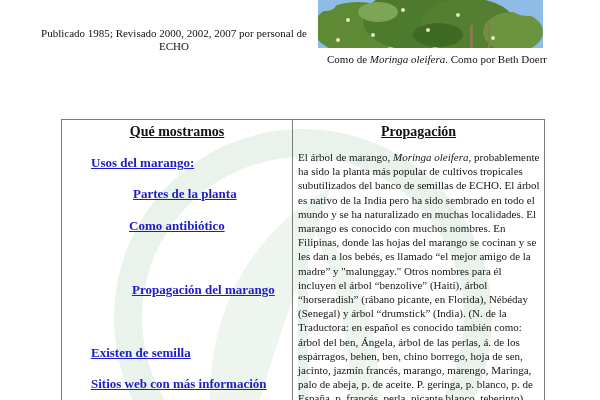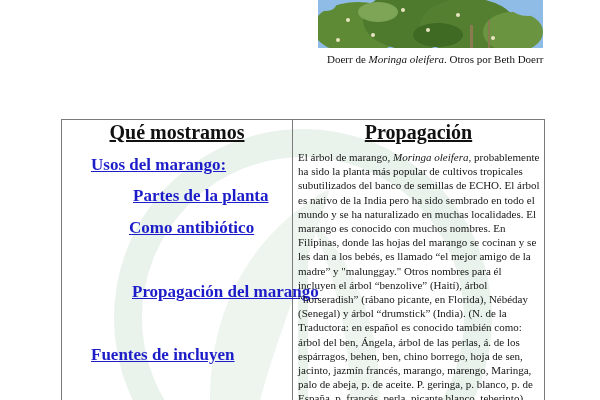--- a/index.html
+++ b/index.html
@@ -72,32 +72,32 @@
     .col-left {
       width: 230px;
       border-right: 1.5px solid #7a7a7a;
       position: relative;
     }
     .col-right {
       flex: 1;
       position: relative;
     }
     .col-title {
-      font-size: 20px;
+      font-size: 14px;
       font-weight: bold;
       text-decoration: underline;
       text-align: center;
       margin-top: 3px;
       height: 20px;
       line-height: 18px;
       color: #111;
     }
     .toc-link {
       position: absolute;
-      font-size: 17px;
+      font-size: 13px;
       font-weight: bold;
       color: #1c1cc8;
       text-decoration: underline;
       white-space: nowrap;
       cursor: pointer;
     }
     .intro-text {
       position: absolute;
       left: 5px;
       top: 30px;
@@ -106,20 +106,24 @@
       line-height: 14.2px;
       color: #151515;
     }
     .intro-text em { font-style: italic; }
   </style>
 </head>
 <body>
 
 <div class="page">
 
+  <div class="pub-note">
+    <div>Publicado 1985; Revisado 2000, 2002, 2007  por personal de</div>
+    <div>ECHO</div>
+  </div>
 
   <div class="photo">
     <svg width="225" height="48" viewBox="0 0 225 48">
       <rect width="225" height="48" fill="#8fbce6"></rect>
       <ellipse cx="40" cy="28" rx="45" ry="26" fill="#5e8a35"></ellipse>
       <ellipse cx="95" cy="20" rx="50" ry="30" fill="#4d7a2c"></ellipse>
       <ellipse cx="150" cy="26" rx="48" ry="28" fill="#557f30"></ellipse>
       <ellipse cx="195" cy="32" rx="30" ry="20" fill="#6a9440"></ellipse>
       <ellipse cx="60" cy="12" rx="20" ry="10" fill="#7ea555"></ellipse>
       <ellipse cx="120" cy="35" rx="25" ry="12" fill="#3f6a24"></ellipse>
@@ -131,39 +135,40 @@
       <circle cx="175" cy="38" r="2" fill="#e8e4c0"></circle>
       <circle cx="20" cy="40" r="2" fill="#e8e4c0"></circle>
       <rect x="152" y="25" width="3" height="23" fill="#8a7a50"></rect>
       <rect x="170" y="20" width="2" height="28" fill="#8a7a50"></rect>
       <ellipse cx="210" cy="8" rx="16" ry="8" fill="#8fbce6"></ellipse>
       <ellipse cx="8" cy="5" rx="10" ry="6" fill="#8fbce6"></ellipse>
     </svg>
   </div>
 
   <div class="caption">
-    <span>Doerr de </span><em>Moringa oleifera</em><span>.  Otros por Beth Doerr</span>
+    <span>Como de </span><em>Moringa oleifera</em><span>.  Como por Beth Doerr</span>
   </div>
 
   <svg class="watermark" viewBox="0 0 486 282">
     <circle cx="243" cy="200" r="175" fill="none" stroke="#e9f2eb" stroke-width="28"></circle>
     <path d="M150 282 C150 180 200 110 270 70 C250 140 220 210 200 282 Z" fill="#eef5ef"></path>
     <path d="M320 282 C320 200 290 140 250 100 C280 170 290 230 290 282 Z" fill="#eef5ef"></path>
     <path d="M243 282 C243 220 243 170 243 120" stroke="#e9f2eb" stroke-width="10" fill="none"></path>
   </svg>
 
   <div class="toc-table">
     <div class="col-left">
       <div class="col-title">Qué mostramos</div>
 
       <a class="toc-link" style="left:29px; top:35px;">Usos del marango:</a>
       <a class="toc-link" style="left:71px; top:66px;">Partes de la planta </a>
       <a class="toc-link" style="left:67px; top:98px;">Como antibiótico </a>
       <a class="toc-link" style="left:29px; top:162px;margin-left:41px;">Propagación del marango </a>
-      <a class="toc-link" style="left:29px; top:225px;">Fuentes de incluyen </a>
+      <a class="toc-link" style="left:29px; top:225px;">Existen de semilla </a>
+      <a class="toc-link" style="left:29px; top:256px;">Sitios web con más información </a>
     </div>
 
     <div class="col-right">
       <div class="col-title">Propagación</div>
       <div class="intro-text">
         <span>El árbol de marango, </span><em>Moringa oleifera</em><span>, probablemente ha sido la planta más popular  de cultivos tropicales subutilizados del banco de semillas de ECHO.  El árbol es nativo de la India pero ha sido sembrado en todo el mundo y se ha naturalizado en muchas localidades.  El marango es conocido con muchos nombres.  En Filipinas, donde las hojas del marango se cocinan y se les dan a los bebés, es llamado “el mejor amigo de la madre” y "malunggay."  Otros nombres para él incluyen el árbol “benzolive” (Haití), árbol “horseradish” (rábano picante, en Florida), Nébéday (Senegal) y árbol “drumstick” (India). (N. de la Traductora: en español es conocido también como: árbol del ben, Ángela, árbol de las perlas, á. de los espárragos, behen, ben, chino borrego, hoja de sen, jacinto, jazmín francés, marango, marengo, Maringa, palo de abeja, p. de aceite. P. geringa, p. blanco, p. de España, p. francés, perla, picante blanco, teberinto). Existen unas 13 especies de árboles de marango en</span>
       </div>
     </div>
   </div>
 

